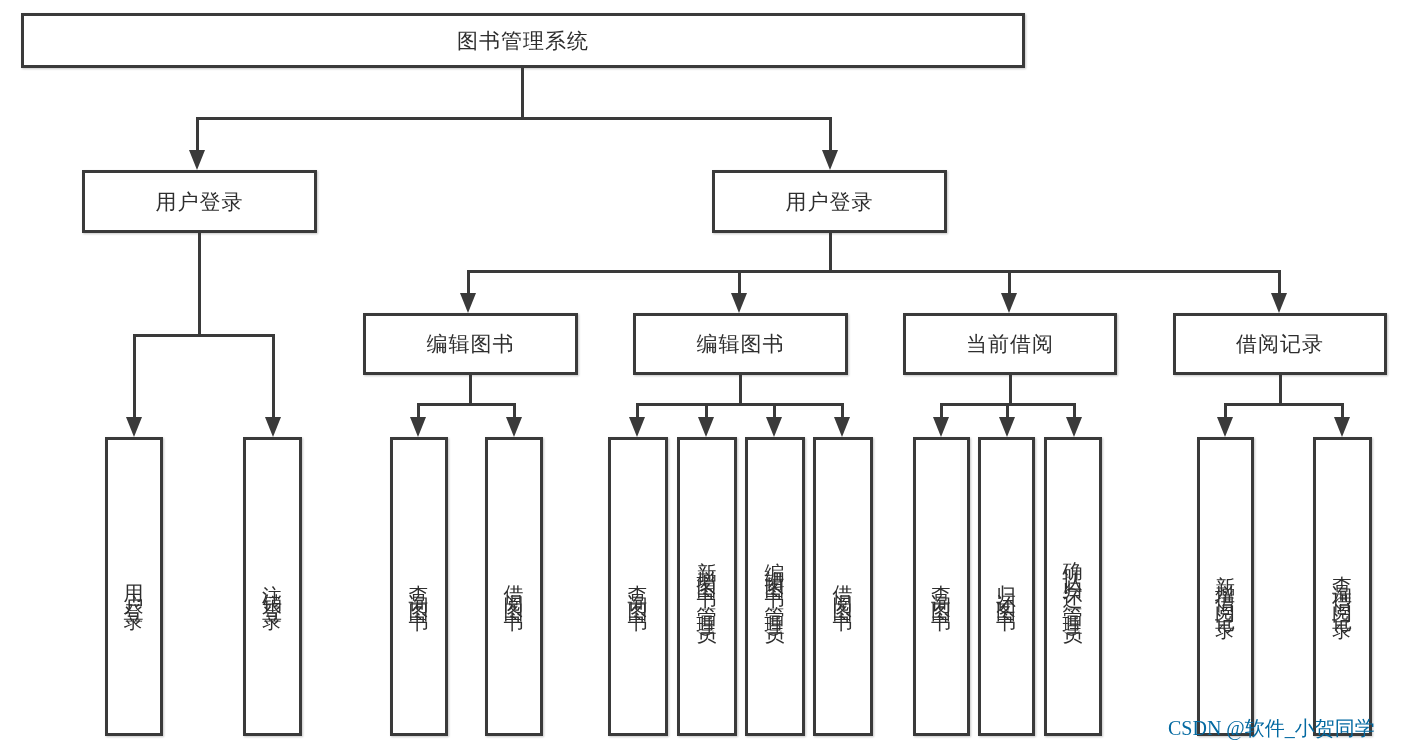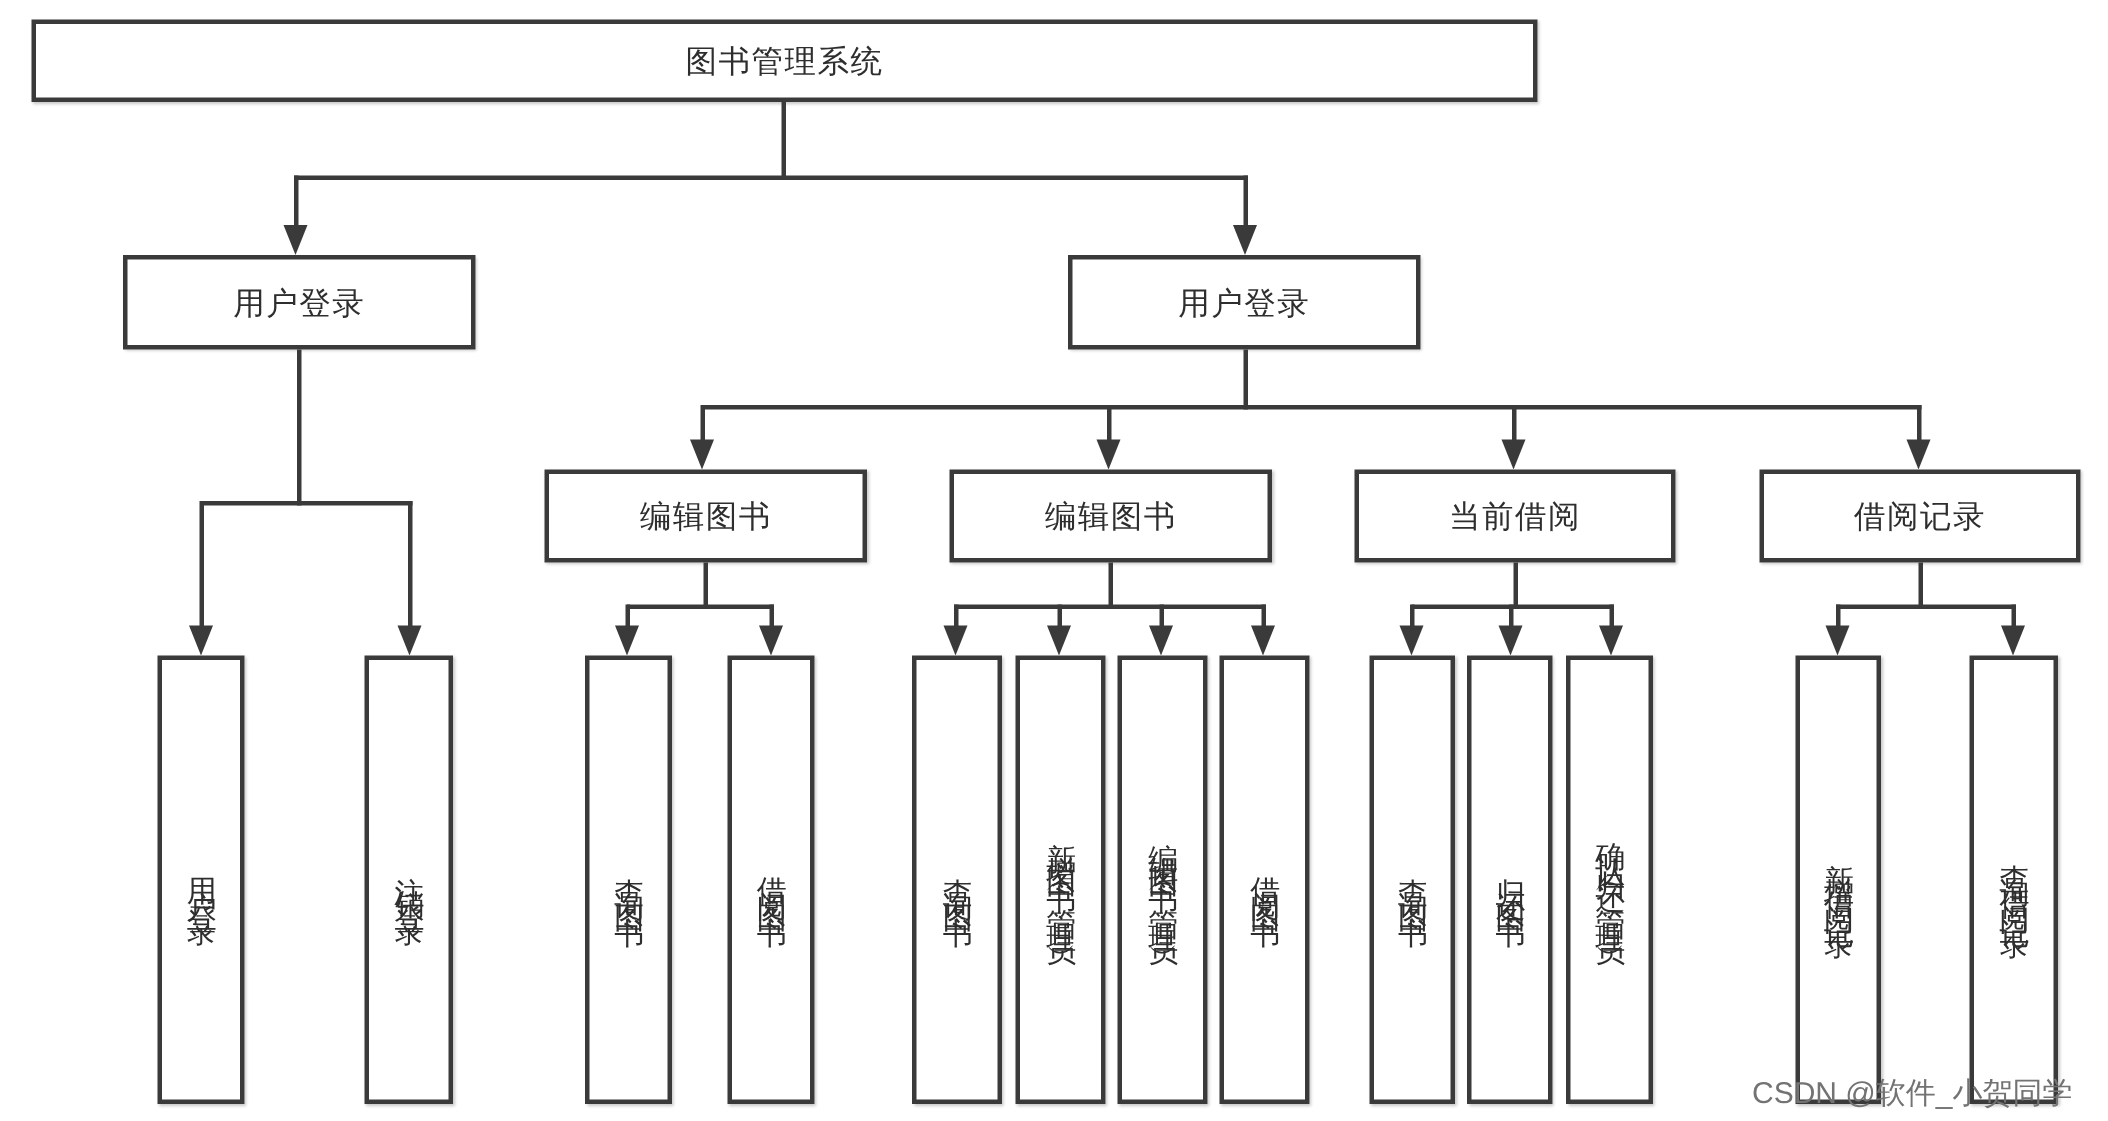--- a/index.html
+++ b/index.html
@@ -2,21 +2,21 @@
 <html><head>
 <meta charset="utf-8">
 <style>
   html, body { margin: 0; padding: 0; background: #ffffff; }
   #canvas {
     position: relative;
     width: 1405px;
     height: 747px;
     background: #ffffff;
     overflow: hidden;
-    font-family: Liberation Sans, sans-serif;
+    font-family: Liberation Serif, serif;
     color: #2e2e2e;
   }
   .box {
     position: absolute;
     box-sizing: border-box;
     background: #ffffff;
     border: 3px solid #3a3a3a;
     box-shadow: 1px 1px 2px rgba(0,0,0,0.22);
     display: flex;
     align-items: center;
@@ -39,21 +39,21 @@
     width: 0; height: 0;
     border-left: 8px solid transparent;
     border-right: 8px solid transparent;
     border-top: 20px solid #3a3a3a;
   }
   .watermark {
     position: absolute;
     left: 1168px;
     top: 715px;
     font-size: 20px;
-    color: #737373;
+    color: #0369a1;
     z-index: 10;
     white-space: nowrap;
   }
 </style>
 </head>
 <body>
 
 <div id="canvas">
 
   <div class="box hbox" style="left:21px;top:13px;width:1004px;height:55px">

